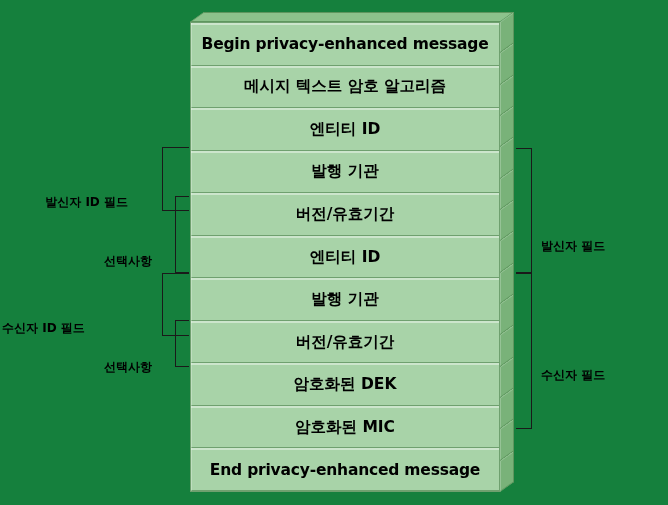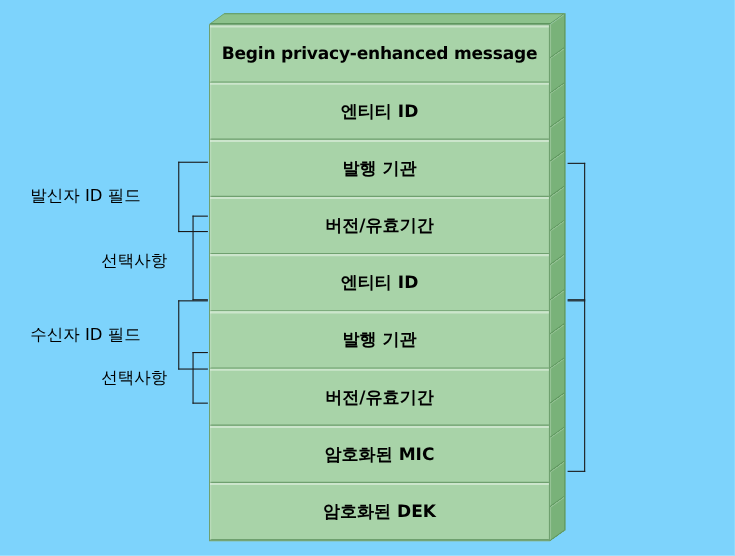--- a/index.html
+++ b/index.html
@@ -3,21 +3,21 @@
 <meta charset="utf-8">
 <style>
   html,body{margin:0;padding:0;}
   body{
     font-family:"DejaVu Sans","Liberation Sans",sans-serif;
     background:#ffffff;
   }
   .canvas{
     position:relative;
     width:668px;height:505px;
-    background:#7dd3fc;
+    background:#15803d;
     overflow:hidden;
   }
   
   .top-face{
     position:absolute;left:190px;top:12px;width:310px;height:10px;
     background:var(--top_face,#8cc28c);
     border:1px solid var(--side_edge_line,#5e965e);
     box-sizing:border-box;
     transform:skewX(-54.46deg);
     transform-origin:0 100%;
@@ -60,26 +60,26 @@
   .br{border:1px solid var(--bracket_line,#1a1a1a);border-left:none;}
   #bk-sender-id   {left:162px;top:147px;width:27px;height:64px;}
   #bk-sender-opt  {left:175px;top:196px;width:14px;height:77px;}
   #bk-recv-id     {left:162px;top:273px;width:27px;height:63px;}
   #bk-recv-opt    {left:175px;top:320px;width:14px;height:47px;}
   #bk-sender-flds {left:516px;top:148px;width:16px;height:125px;}
   #bk-recv-flds   {left:516px;top:273px;width:16px;height:156px;}
   
   .lbl{
     position:absolute;height:20px;line-height:20px;
-    font-size:15px;font-weight:normal;color:var(--text,#000000);
-    white-space:nowrap;box-sizing:border-box;
+    font-size:12px;font-weight:bold;color:var(--text,#000000);
+    white-space:nowrap;box-sizing:border-box;margin-top:24px;
   }
   #lb-sender-id   {left:2px;top:168px;width:150px;text-align:right;padding-right:24px;}
   #lb-sender-opt  {left:8px;top:227px;width:150px;text-align:right;padding-right:6px;}
-  #lb-recv-id     {left:2px;top:294px;width:150px;text-align:right;padding-right:24px;}
+  #lb-recv-id     {left:2px;top:294px;width:150px;text-align:left;padding-right:24px;}
   #lb-recv-opt    {left:8px;top:333px;width:150px;text-align:right;padding-right:6px;}
   #lb-sender-flds {left:541px;top:212px;}
   #lb-recv-flds   {left:541px;top:341px;}
 </style>
 </head>
 <body>
 
 <div class="canvas">
 
   <div class="top-face"></div>
@@ -95,37 +95,41 @@
       <div class="side-row"></div>
       <div class="side-row"></div>
       <div class="side-row"></div>
       <div class="side-row"></div>
       <div class="side-row"></div>
       <div class="side-row"></div>
       <div class="side-row"></div>
     </div>
   <div class="front" id="front-rows">
       <div class="row em">Begin privacy-enhanced message</div>
+      <div class="row">메시지 텍스트 암호 알고리즘</div>
       <div class="row">엔티티 ID</div>
       <div class="row">발행 기관</div>
       <div class="row">버전/유효기간</div>
       <div class="row">엔티티 ID</div>
       <div class="row">발행 기관</div>
       <div class="row">버전/유효기간</div>
+      <div class="row">암호화된 DEK</div>
       <div class="row">암호화된 MIC</div>
-      <div class="row">암호화된 DEK</div>
+      <div class="row em">End privacy-enhanced message</div>
     </div>
 
   <div class="bracket bl" id="bk-sender-id"></div>
   <div class="bracket bl" id="bk-sender-opt"></div>
   <div class="bracket bl" id="bk-recv-id"></div>
   <div class="bracket bl" id="bk-recv-opt"></div>
 
   <div class="bracket br" id="bk-sender-flds"></div>
   <div class="bracket br" id="bk-recv-flds"></div>
 
   <div class="lbl" id="lb-sender-id">발신자 ID 필드</div>
   <div class="lbl" id="lb-sender-opt">선택사항</div>
   <div class="lbl" id="lb-recv-id">수신자 ID 필드</div>
   <div class="lbl" id="lb-recv-opt">선택사항</div>
 
+  <div class="lbl" id="lb-sender-flds">발신자 필드</div>
+  <div class="lbl" id="lb-recv-flds">수신자 필드</div>
 
 </div>
 
 </body></html>

